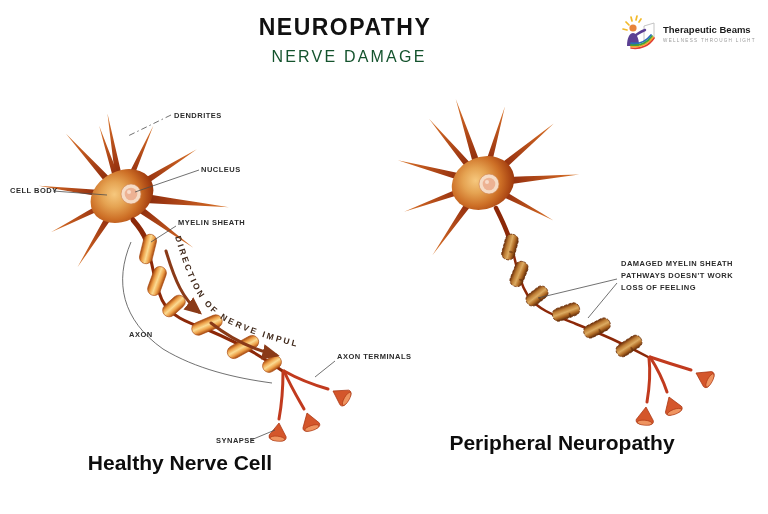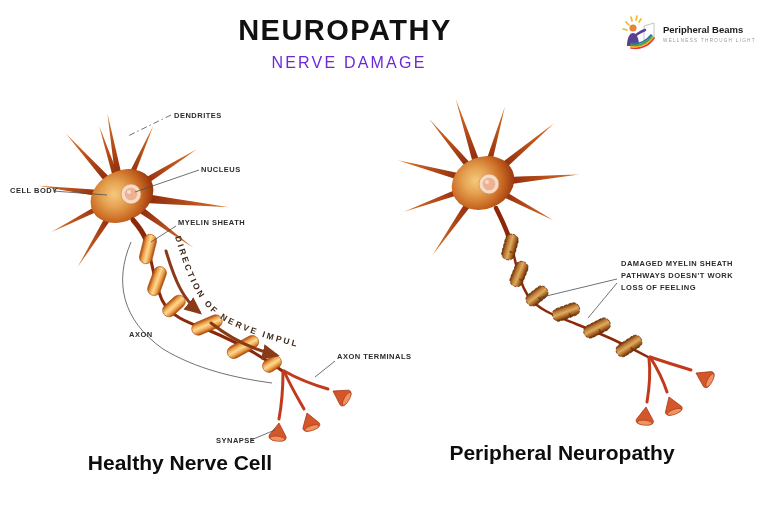--- a/index.html
+++ b/index.html
@@ -1,29 +1,29 @@
 <!DOCTYPE html>
 <html><head>
 <meta charset="utf-8">
 <style>
   html,body{margin:0;padding:0;}
   body{
     width:768px;height:514px;position:relative;background:#ffffff;
     font-family:"Liberation Sans","DejaVu Sans",sans-serif;overflow:hidden;
   }
   .title-block{position:absolute;top:14px;left:0;width:690px;text-align:center;}
-  .title{font-size:29px;font-weight:800;letter-spacing:1.5px;color:#111;}
-  .subtitle{font-size:16px;font-weight:400;letter-spacing:2.2px;color:#6d28d9;margin-top:7px;padding-left:8px;}
+  .title{font-size:23px;font-weight:800;letter-spacing:1.5px;color:#111;}
+  .subtitle{font-size:16px;font-weight:400;letter-spacing:2.2px;color:#14532d;margin-top:7px;padding-left:8px;}
   .logo{position:absolute;left:620px;top:13px;display:flex;align-items:flex-start;gap:3px;}
   .logo-text{margin-top:11px;}
   .logo-name{font-size:9.5px;font-weight:700;color:#1c1c1c;white-space:nowrap;}
   .logo-tagline{font-size:4.6px;letter-spacing:1.3px;color:#9a9a9a;margin-top:3px;white-space:nowrap;}
   .caption{position:absolute;font-size:21px;font-weight:700;color:#0d0d0d;text-align:center;width:300px;}
   .caption-left{left:30px;top:451px;}
-  .caption-right{left:412px;top:441px;}
+  .caption-right{left:412px;top:431px;}
   #figure-svg{position:absolute;left:0;top:0;}
   .lbl{font-size:7.5px;letter-spacing:.5px;fill:#2b2b2b;font-weight:600;
        font-family:"Liberation Sans","DejaVu Sans",sans-serif;}
   .leader{stroke:#4d4d4d;stroke-width:.8;fill:none;}
   .impulse-text{font-size:8.5px;font-weight:700;letter-spacing:2.4px;fill:#40291b;
        font-family:"Liberation Sans","DejaVu Sans",sans-serif;}
 </style>
 </head>
 <body>
 
@@ -46,21 +46,21 @@
     <path d="M7,33 C7,24 10,20 13,20 C16,20 19,24 19,33 Z" fill="#5b3f93"></path>
     <path d="M16,22 C19,20 22,18 25,17" stroke="#5b3f93" stroke-width="2.4" stroke-linecap="round" fill="none"></path>
     <g fill="none" stroke-width="1.7" stroke-linecap="round">
       <path d="M11,35 C20,36.5 29,33 34,25" stroke="#e03c31"></path>
       <path d="M11,33.4 C19.5,34.8 28,31.5 33,24" stroke="#f2a429"></path>
       <path d="M11,31.8 C19,33 27,30 32,23" stroke="#3da639"></path>
       <path d="M11,30.2 C18.5,31.3 26,28.5 31,22" stroke="#2b6cb8"></path>
     </g>
   </svg>
   <div class="logo-text">
-    <div class="logo-name">Peripheral Beams</div>
+    <div class="logo-name">Therapeutic Beams</div>
     <div class="logo-tagline">WELLNESS THROUGH LIGHT</div>
   </div>
 </div>
 
 <svg id="figure-svg" width="768" height="514" viewBox="0 0 768 514">
   <defs>
     <radialGradient id="gDend" gradientUnits="userSpaceOnUse" cx="0" cy="0" r="95">
       <stop offset="0%" stop-color="#6f2006"></stop>
       <stop offset="35%" stop-color="#9e3812"></stop>
       <stop offset="70%" stop-color="#c75e20"></stop>

